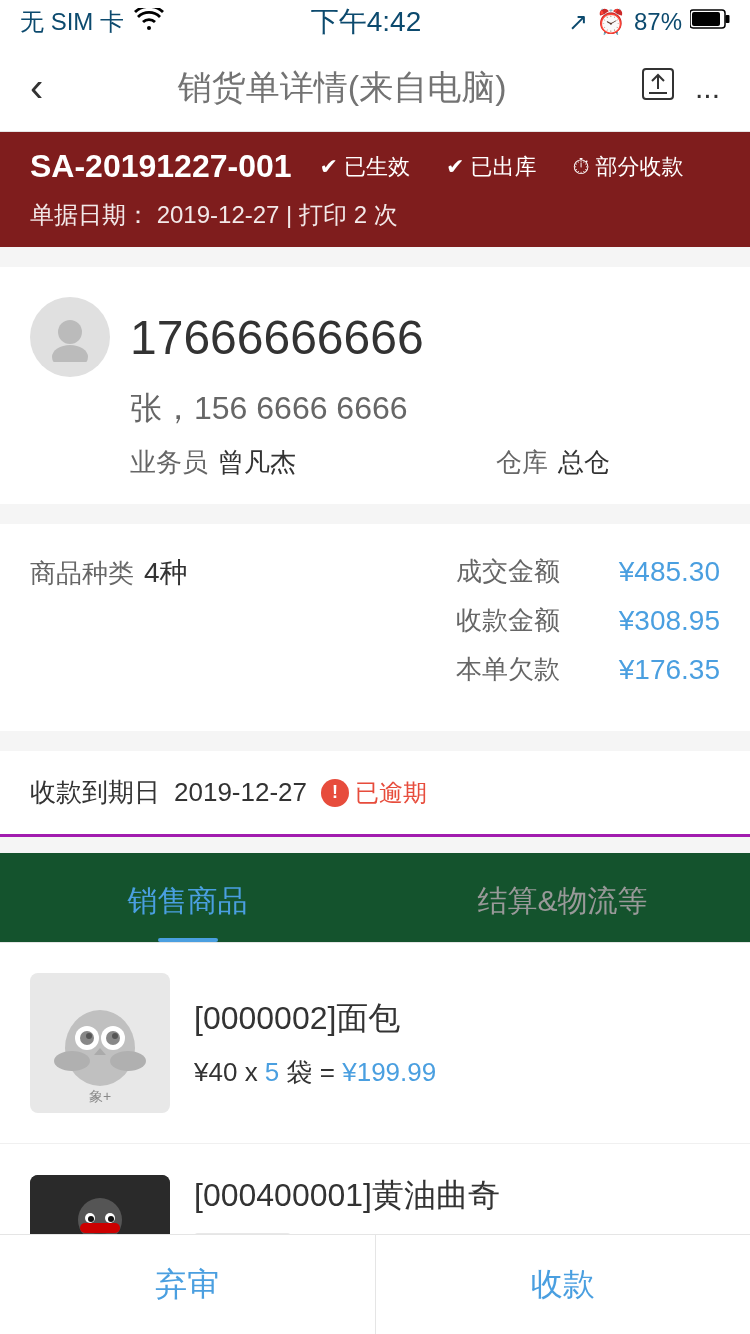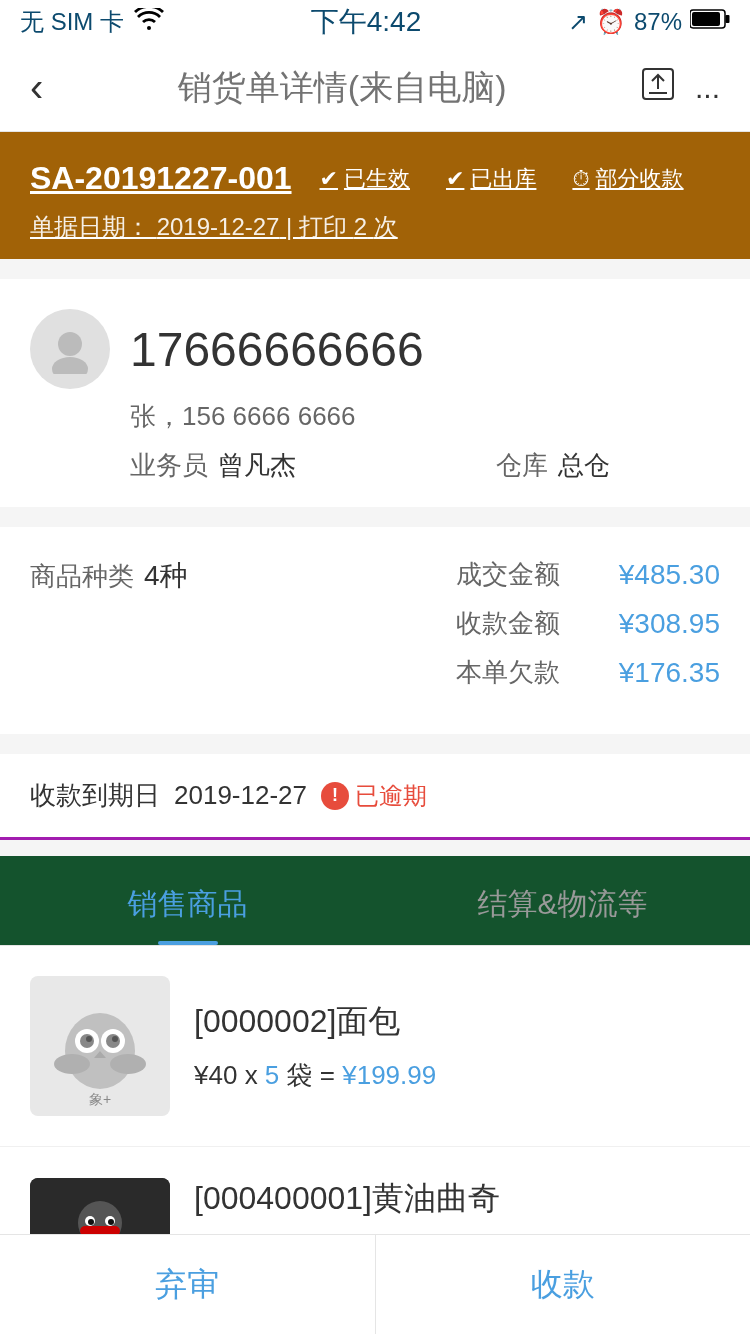--- a/index.html
+++ b/index.html
@@ -40,24 +40,23 @@
       padding: 0 30px;
       border-bottom: 1px solid #e5e5e5;
     }
     .nav-title { font-size: 34px; font-weight: 500; color: #737373; }
     .nav-left, .nav-right { display: flex; align-items: center; gap: 20px; }
     .nav-back { font-size: 40px; color: #333; cursor: pointer; }
     .nav-icon { font-size: 30px; color: #333; cursor: pointer; }
 
     
     .header-banner {
-      background: #a16207;
-      padding: 28px 30px 16px 30px;
+      background: #7f1d1d;
+      padding: 16px 30px 16px 30px;
       color: #fff;
-      text-decoration: underline;
     }
     .banner-row1 { display: flex; align-items: center; gap: 20px; margin-bottom: 14px; }
     .order-id { font-size: 32px; font-weight: bold; }
     .badge {
       display: inline-flex; align-items: center; gap: 6px;
       font-size: 22px; padding: 2px 8px;
     }
     .banner-row2 { font-size: 24px; color: rgba(255,255,255,0.9); }
 
     
@@ -67,21 +66,21 @@
       margin-top: 20px;
     }
     .customer-row { display: flex; align-items: center; gap: 20px; margin-bottom: 10px; }
     .avatar {
       width: 80px; height: 80px; border-radius: 50%;
       background: #e0e0e0;
       display: flex; align-items: center; justify-content: center;
       font-size: 40px; color: #9e9e9e; flex-shrink: 0;
     }
     .customer-name { font-size: 48px; font-weight: 500; color: #333; }
-    .customer-sub { font-size: 26px; color: #666; margin-left: 100px; margin-bottom: 14px; }
+    .customer-sub { font-size: 32px; color: #666; margin-left: 100px; margin-bottom: 14px; }
     .customer-meta { display: flex; align-items: center; margin-left: 100px; font-size: 26px; color: #333; }
     .meta-label { color: #666; margin-right: 10px; }
     .meta-value { color: #333; }
     .meta-sep { width: 200px; }
 
     
     .summary-section {
       background: #fff;
       padding: 30px 30px;
       margin-top: 20px;

